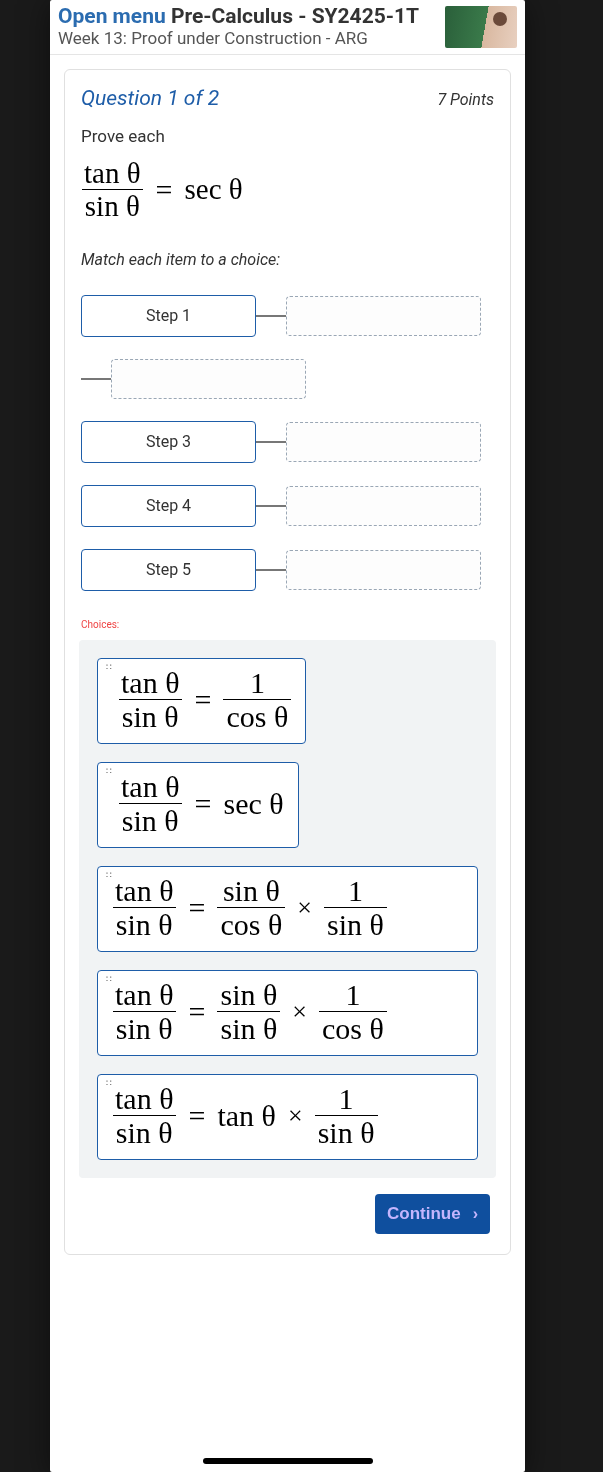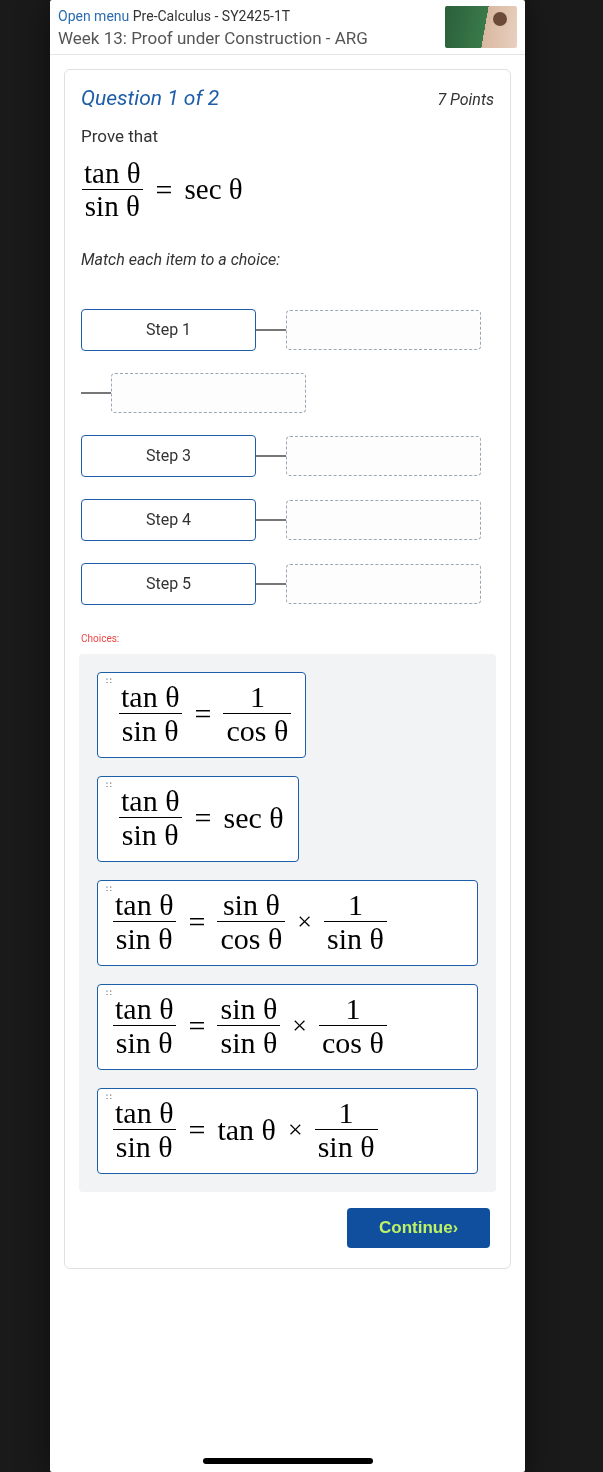--- a/index.html
+++ b/index.html
@@ -33,22 +33,23 @@
   .header {
     padding: 4px 8px 6px 8px;
     border-bottom: 1px solid #e5e5e5;
     display: flex;
     align-items: flex-start;
     justify-content: space-between;
   }
   .header-left { flex: 1; }
   .menu-line {
     color: #333;
-    font-size: 14px;
+    font-size: 21px;
     line-height: 24px;
+    font-weight: bold;
   }
   .menu-link { color: #2b6cb0; text-decoration: none; }
   .subtitle {
     color: #555;
     font-size: 17px;
     line-height: 20px;
   }
   .thumb {
     width: 72px;
     height: 42px;
@@ -93,21 +94,21 @@
   }
   .frac {
     display: inline-flex;
     flex-direction: column;
     align-items: center;
     vertical-align: middle;
     line-height: 1.05;
   }
   .frac .num { padding: 0 3px 1px 3px; }
   .frac .den { border-top: 1.5px solid #000; padding: 1px 3px 0 3px; }
-  .instr { font-style: italic; color: #333; font-size: 16px; margin-bottom: 40px; }
+  .instr { font-style: italic; color: #333; font-size: 16px; margin-bottom: 26px; }
   .steps { display: flex; flex-direction: column; gap: 22px; }
   .step-row { display: flex; align-items: center; }
   .step-box {
     width: 175px;
     height: 42px;
     border: 1.5px solid #1e5da8;
     border-radius: 4px;
     display: flex;
     align-items: center;
     justify-content: center;
@@ -167,29 +168,29 @@
   .eq-sym { font-size: 30px; }
   .times { font-size: 26px; }
   .continue-row {
     display: flex;
     justify-content: flex-end;
     margin-top: 16px;
     padding-right: 4px;
   }
   .continue-btn {
     background: #0f4f9e;
-    color: #bef264;
+    color: #c4b5fd;
     border: none;
     border-radius: 4px;
-    padding: 10px 32px;
+    padding: 10px 12px;
     font-size: 17px;
     font-weight: 600;
     display: flex;
     align-items: center;
-    gap: 0;
+    gap: 12px;
     cursor: pointer;
   }
   .chev { font-size: 16px; font-weight: 700; }
   .home-indicator {
     position: absolute;
     bottom: 8px;
     left: 50%;
     transform: translateX(-50%);
     width: 170px;
     height: 6px;
@@ -213,21 +214,21 @@
       </div>
       <div class="thumb"></div>
     </div>
 
     <div class="question-card">
       <div class="q-header">
         <div class="q-title">Question 1 of 2</div>
         <div class="q-points">7 Points</div>
       </div>
 
-      <div class="prove">Prove that</div>
+      <div class="prove">Prove each</div>
 
       <div class="main-eq">
         <span class="frac">
           <span class="num">tan θ</span>
           <span class="den">sin θ</span>
         </span>
         <span class="eq-sym">=</span>
         <span>sec θ</span>
       </div>
 

